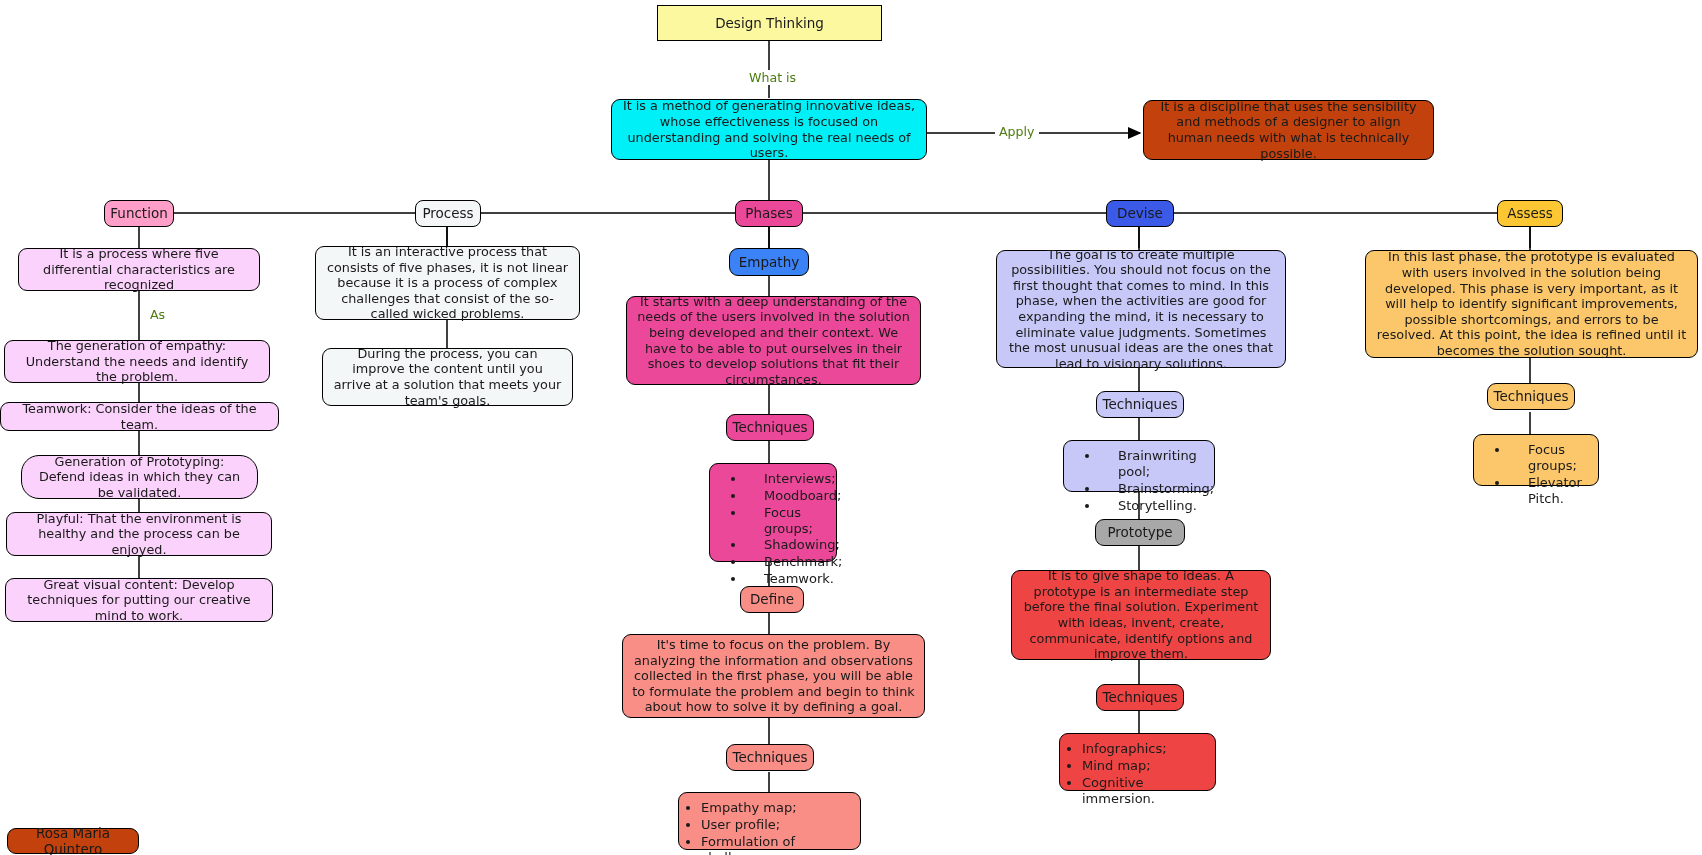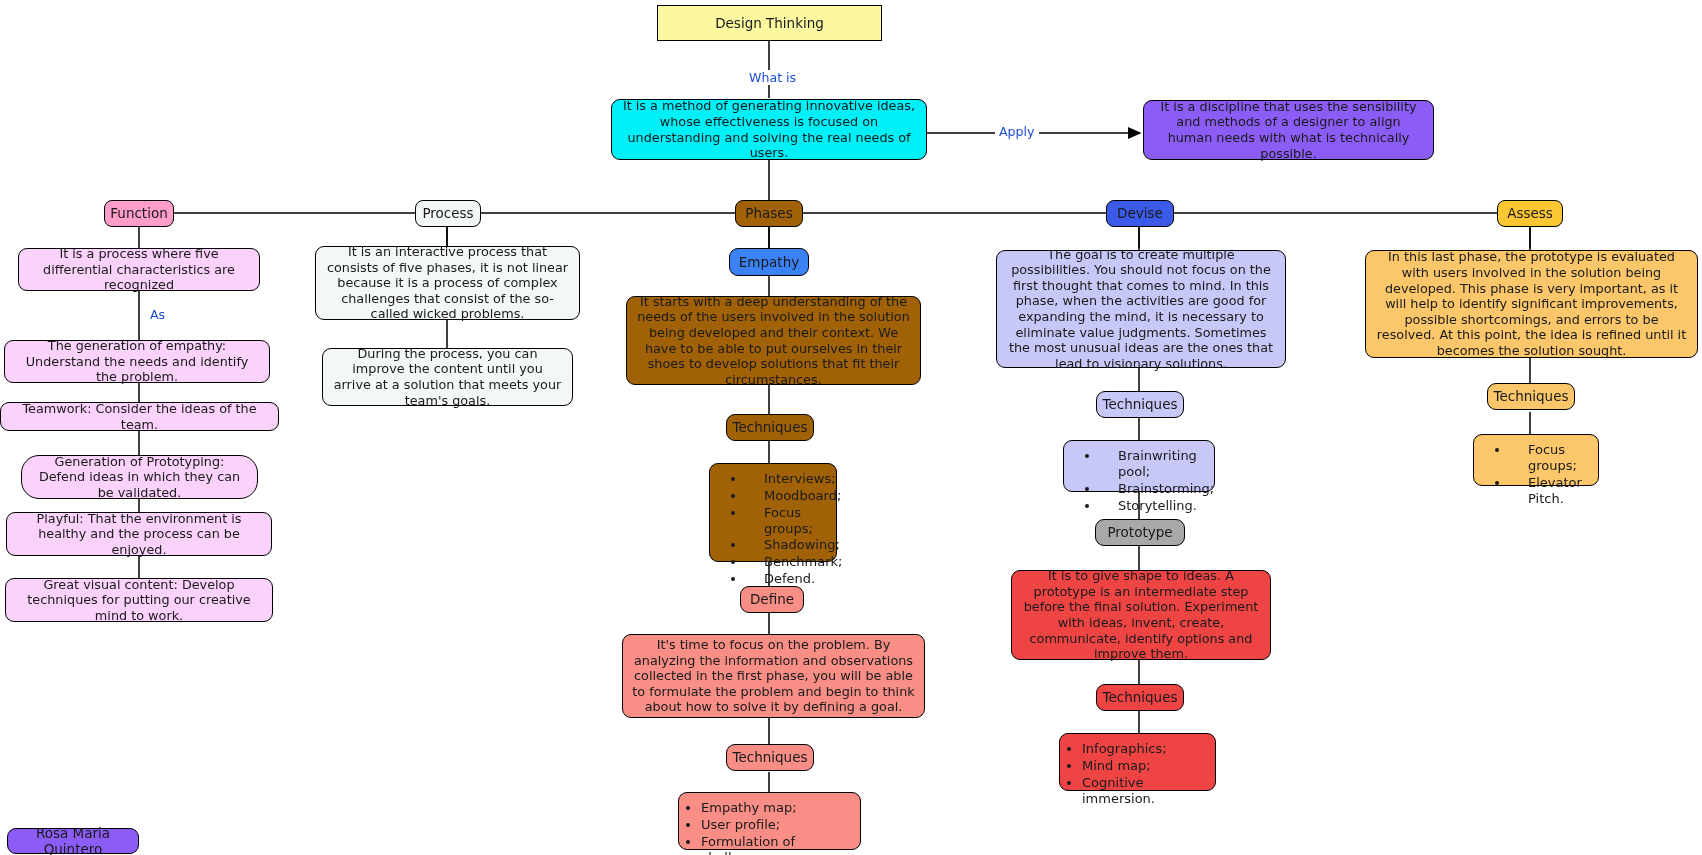--- a/index.html
+++ b/index.html
@@ -25,31 +25,31 @@
   .bullets{
     display:block;text-align:left;font-size:13px;
     padding:7px 10px 7px 10px;
   }
   .bullets ul{margin:0;padding-left:26px;list-style:disc;}
   .bullets ul li{margin:0 0 1px 0;padding-left:18px;}
   .bullets.tight ul{padding-left:12px;}
   .bullets.tight ul li{padding-left:0;}
   .edge-label{
     position:absolute;z-index:4;background:#fff;
-    font-size:12.6px;padding:0 4px;color:#1d4ed8;
+    font-size:12.6px;padding:0 4px;color:#4d7c0f;
     white-space:nowrap;
   }
   
   .c-yellow{background:#fbf8a0;}
   .c-cyan{background:#00f0f8;}
-  .c-paleblue{background:#8b5cf6;}
+  .c-paleblue{background:#c2410c;}
   .c-pinkhot{background:#fe9ec9;}
   .c-pinklight{background:#fbd2fb;}
   .c-white{background:#f4f7f8;}
-  .c-greenmid{background:#a16207;}
+  .c-greenmid{background:#ec4899;}
   .c-greendark{background:#3b82f6;}
   .c-red{background:#f98e87;}
   .c-bluedark{background:#3b5ae8;}
   .c-bluelight{background:#c7c8f7;}
   .c-gray{background:#a8a8a8;}
   .c-graylight{background:#ef4444;}
   .c-orange{background:#fdc734;}
   .c-orangelight{background:#fcc濃;}
   .c-orangelight{background:#fbc76a;}
 </style>
@@ -141,21 +141,21 @@
   <div class="node rounded c-greendark lbl" style="left:729px;top:248px;width:80px;height:28px;">Empathy</div>
   <div class="node rounded c-greenmid para" style="left:626px;top:296px;width:295px;height:89px;">It starts with a deep understanding of the needs of the users involved in the solution being developed and their context. We have to be able to put ourselves in their shoes to develop solutions that fit their circumstances.</div>
   <div class="node rounded c-greenmid lbl" style="left:726px;top:414px;width:88px;height:27px;">Techniques</div>
   <div class="node rounded c-greenmid bullets" style="left:709px;top:463px;width:128px;height:99px;">
     <ul>
       <li>Interviews;</li>
       <li>Moodboard;</li>
       <li>Focus groups;</li>
       <li>Shadowing;</li>
       <li>Benchmark;</li>
-      <li>Defend.</li>
+      <li>Teamwork.</li>
     </ul>
   </div>
 
   <div class="node rounded c-red lbl" style="left:740px;top:586px;width:64px;height:27px;">Define</div>
   <div class="node rounded c-red para" style="left:622px;top:634px;width:303px;height:84px;">It's time to focus on the problem. By analyzing the information and observations collected in the first phase, you will be able to formulate the problem and begin to think about how to solve it by defining a goal.</div>
   <div class="node rounded c-red lbl" style="left:726px;top:744px;width:88px;height:27px;">Techniques</div>
   <div class="node rounded c-red bullets tight" style="left:678px;top:792px;width:183px;height:58px;">
     <ul>
       <li>Empathy map;</li>
       <li>User profile;</li>

